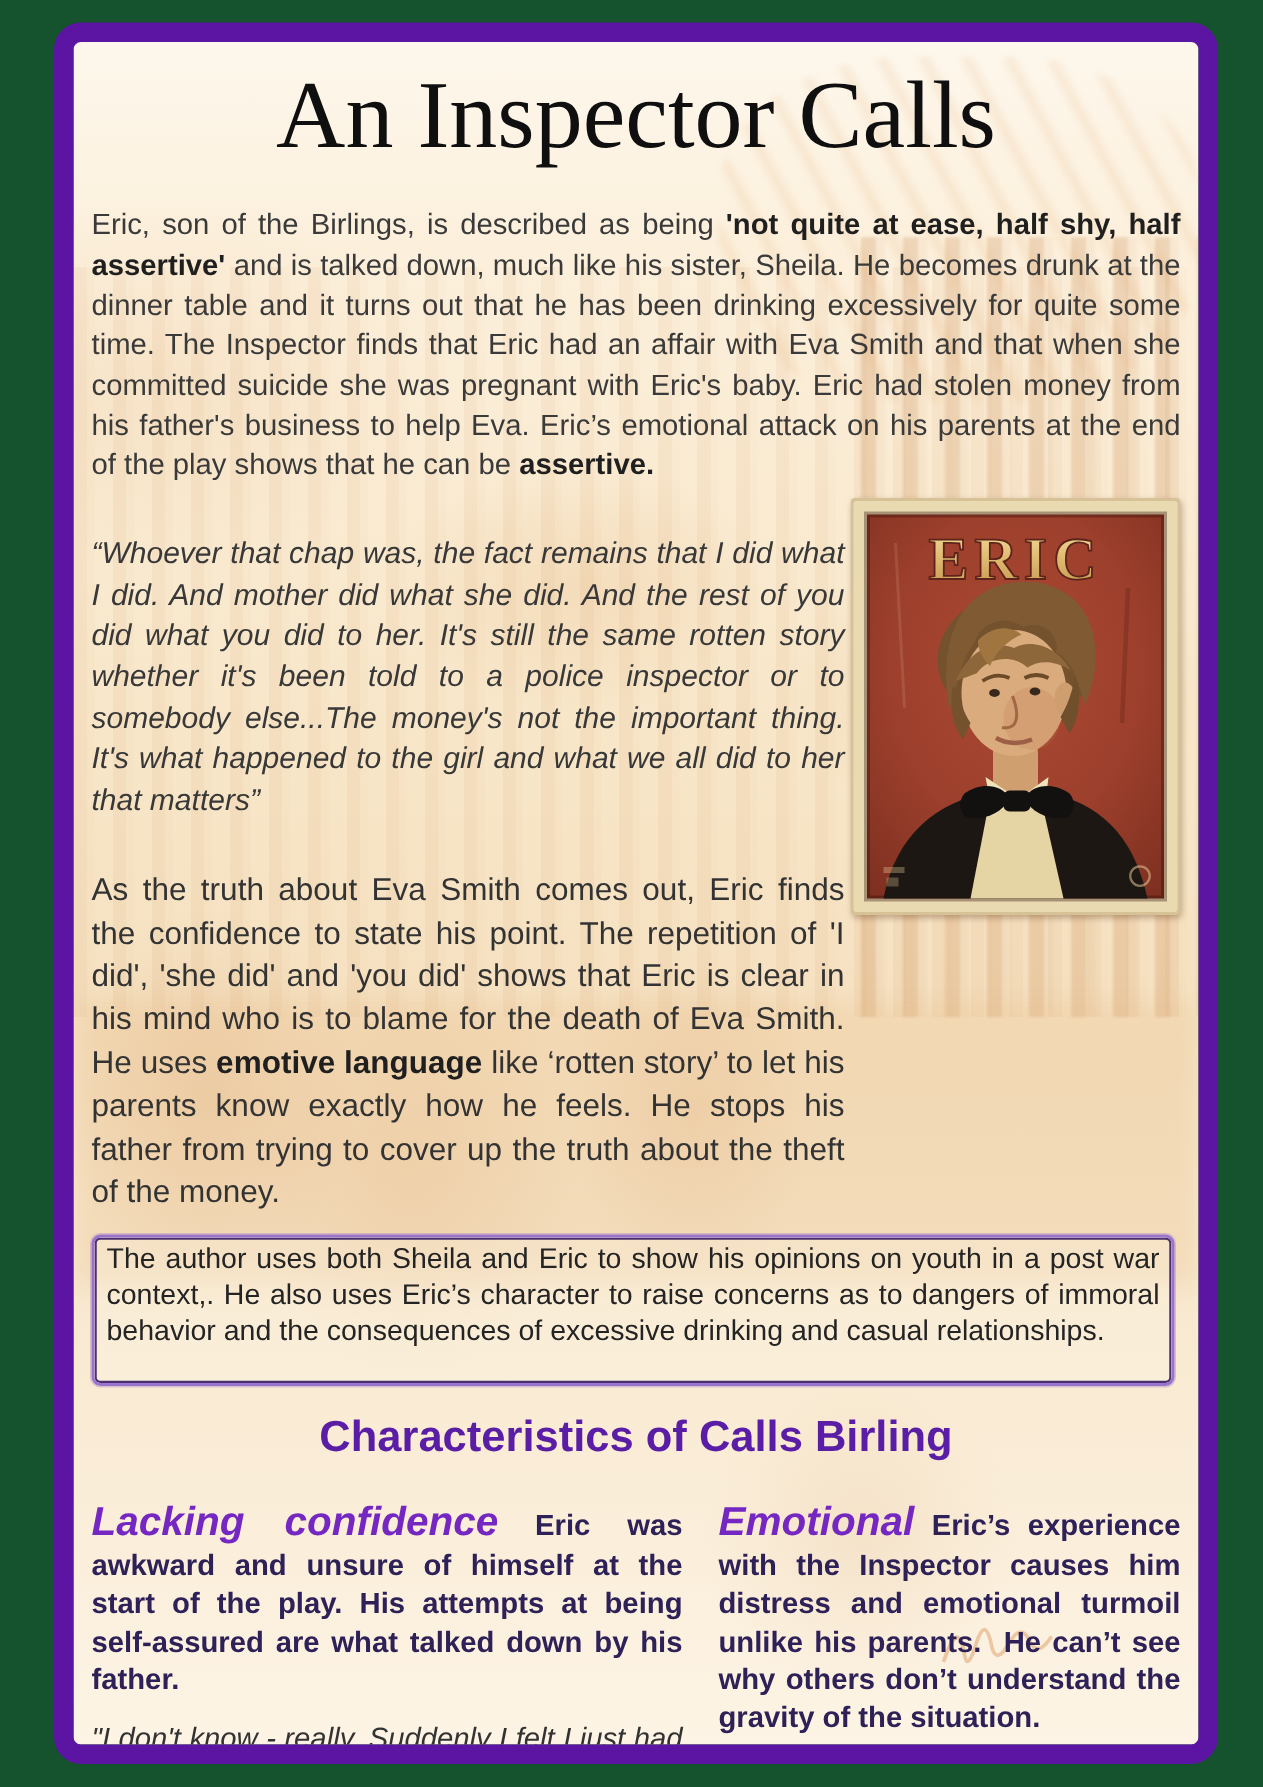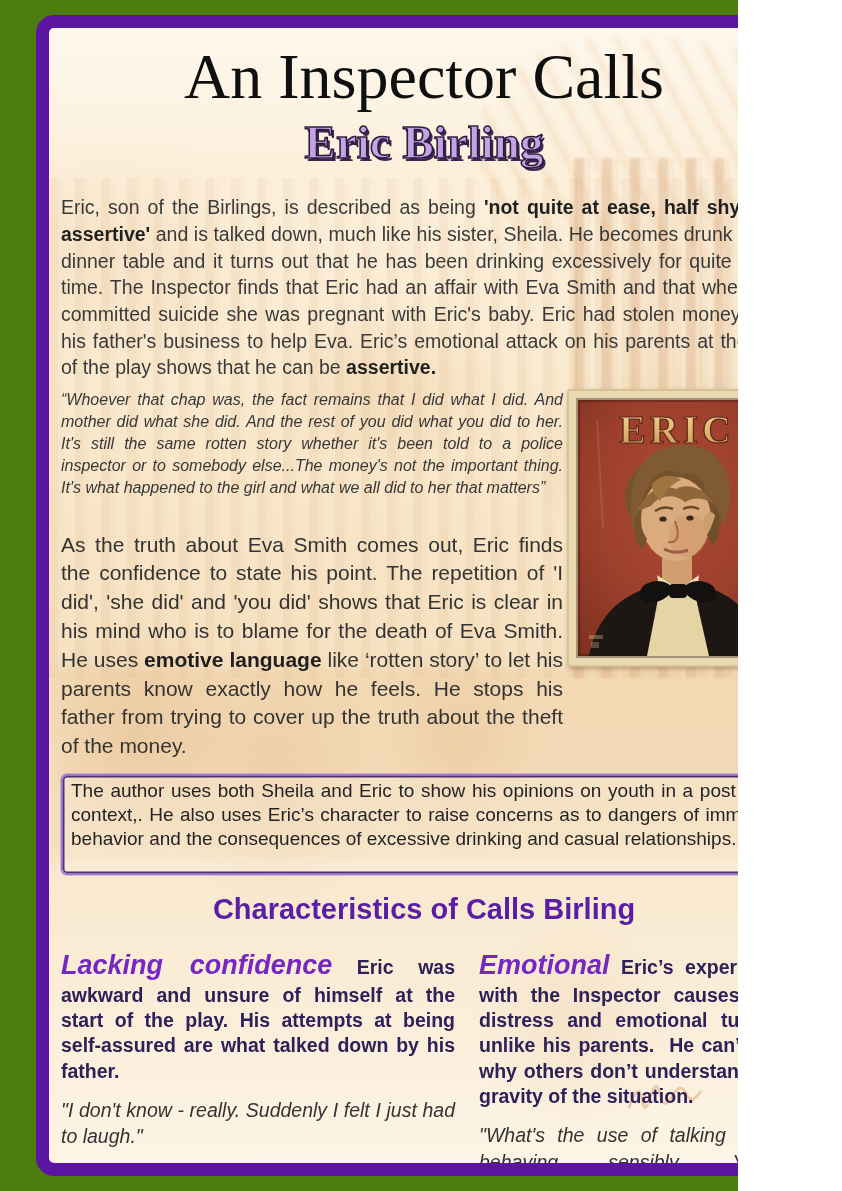--- a/index.html
+++ b/index.html
@@ -1,16 +1,16 @@
 <!DOCTYPE html>
 <html><head>
 <meta charset="utf-8">
 <style>
   html,body{margin:0;padding:0;background:#ffffff;}
-  .canvas{position:relative;width:738px;height:1191px;background:#4d7c0f;overflow:hidden;
+  .canvas{position:relative;width:842px;height:1191px;background:#14532d;overflow:hidden;
           font-family:"Liberation Sans",sans-serif;}
   .sheet{position:absolute;left:36px;top:15px;width:776px;height:1161px;box-sizing:border-box;
          border:13px solid #5c14a2;border-radius:18px;overflow:hidden;
          background:linear-gradient(180deg,#fdf7ec 0%,#fcf0dc 12%,#f8e7ca 38%,#f6e2c2 55%,#f9ead2 78%,#fdf4e5 100%);}
   
   .bg{position:absolute;pointer-events:none;z-index:0;}
   .bg-blotches{left:0;top:0;right:0;bottom:0;
     background-image:
       radial-gradient(140px 180px at 12% 62%, rgba(205,140,80,.20), transparent 70%),
       radial-gradient(160px 200px at 30% 66%, rgba(210,150,90,.16), transparent 70%),
@@ -34,21 +34,21 @@
   h1.title{margin:16px 0 0;text-align:center;font-family:"Liberation Serif",serif;font-weight:400;
            font-size:64px;line-height:1.02;color:#0f0f0f;letter-spacing:0px;}
   h2.subtitle{margin:10px 0 0;text-align:center;font-family:"Liberation Serif",serif;font-weight:700;
            font-size:47px;line-height:1;color:#c5a2e2;-webkit-text-stroke:1.6px #2b1a3e;
            text-shadow:2.5px 2.5px 0 #3a2752;}
   p{margin:0;}
   .intro{margin-top:28px;font-size:19.5px;line-height:1.37;text-align:justify;color:#3a3a3a;}
   .intro b,.analysis b{color:#1f1f1f;font-weight:700;}
   .mid-row{display:flex;margin-top:8px;}
   .mid-left{width:502px;flex:none;}
-  .quote{font-style:italic;font-size:16px;line-height:1.37;text-align:justify;color:#383838;}
+  .quote{font-style:italic;font-size:20px;line-height:1.37;text-align:justify;color:#383838;margin-top:24px;}
   .analysis{margin-top:32px;font-size:21px;line-height:1.37;text-align:justify;color:#333333;}
   .portrait-wrap{flex:none;margin-left:4px;width:220px;height:278px;filter:drop-shadow(1px 2px 2px rgba(90,50,20,.35));}
   .note-box{box-sizing:border-box;margin-top:13px;width:722px;border:2px solid #9a74cc;border-radius:6px;
             box-shadow:inset 0 0 0 1.5px #4a3070, 0 0 0 1px rgba(154,116,204,.35);
             padding:3px 8px 22px;background:rgba(255,250,240,.25);}
   .note-box p{font-size:19px;line-height:1.26;text-align:justify;color:#242424;}
   h3.char-heading{margin:18px 0 0;text-align:center;font-size:29px;font-weight:700;color:#5a1da5;}
   .cols{display:flex;margin-top:22px;gap:24px;}
   .col-left{width:394px;flex:none;}
   .col-right{flex:1;}
@@ -68,21 +68,20 @@
     <div class="bg bg-swoosh"></div>
     <div class="bg bg-band"></div>
     <div class="bg bg-sig">
       <svg width="120" height="70" viewBox="0 0 120 70">
         <path d="M10,45 q10,-30 14,-5 q2,12 8,-8 q6,-18 10,2 q3,14 12,-2 q8,-14 14,0 q5,10 14,-4" fill="none" stroke="rgba(205,120,50,.35)" stroke-width="2.5"></path>
       </svg>
     </div>
 
     <div class="content">
       <h1 class="title">An Inspector Calls</h1>
-      <h2 class="subtitle">Eric Birling</h2>
 
       <p class="intro"><span>Eric, son of the Birlings, is described as being </span><b>'not quite at ease, half shy, half assertive'</b><span> and is talked down, much like his sister, Sheila. He becomes drunk at the dinner table and it turns out that he has been drinking excessively for quite some time. The Inspector finds that Eric had an affair with Eva Smith and that when she committed suicide she was pregnant with Eric's baby. Eric had stolen money from his father's business to help Eva. Eric’s emotional attack on his parents at the end of the play shows that he can be </span><b>assertive.</b></p>
 
       <div class="mid-row">
         <div class="mid-left">
           <p class="quote">“Whoever that chap was, the fact remains that I did what I did. And mother did what she did. And the rest of you did what you did to her. It's still the same rotten story whether it's been told to a police inspector or to somebody else...The money's not the important thing. It's what happened to the girl and what we all did to her that matters”</p>
           <p class="analysis"><span>As the truth about Eva Smith comes out, Eric finds the confidence to state his point. The repetition of 'I did', 'she did' and 'you did' shows that Eric is clear in his mind who is to blame for the death of Eva Smith. He uses </span><b>emotive language</b><span> like ‘rotten story’ to let his parents know exactly how he feels. He stops his father from trying to cover up the truth about the theft of the money.</span></p>
         </div>
 
         <div class="portrait-wrap">

